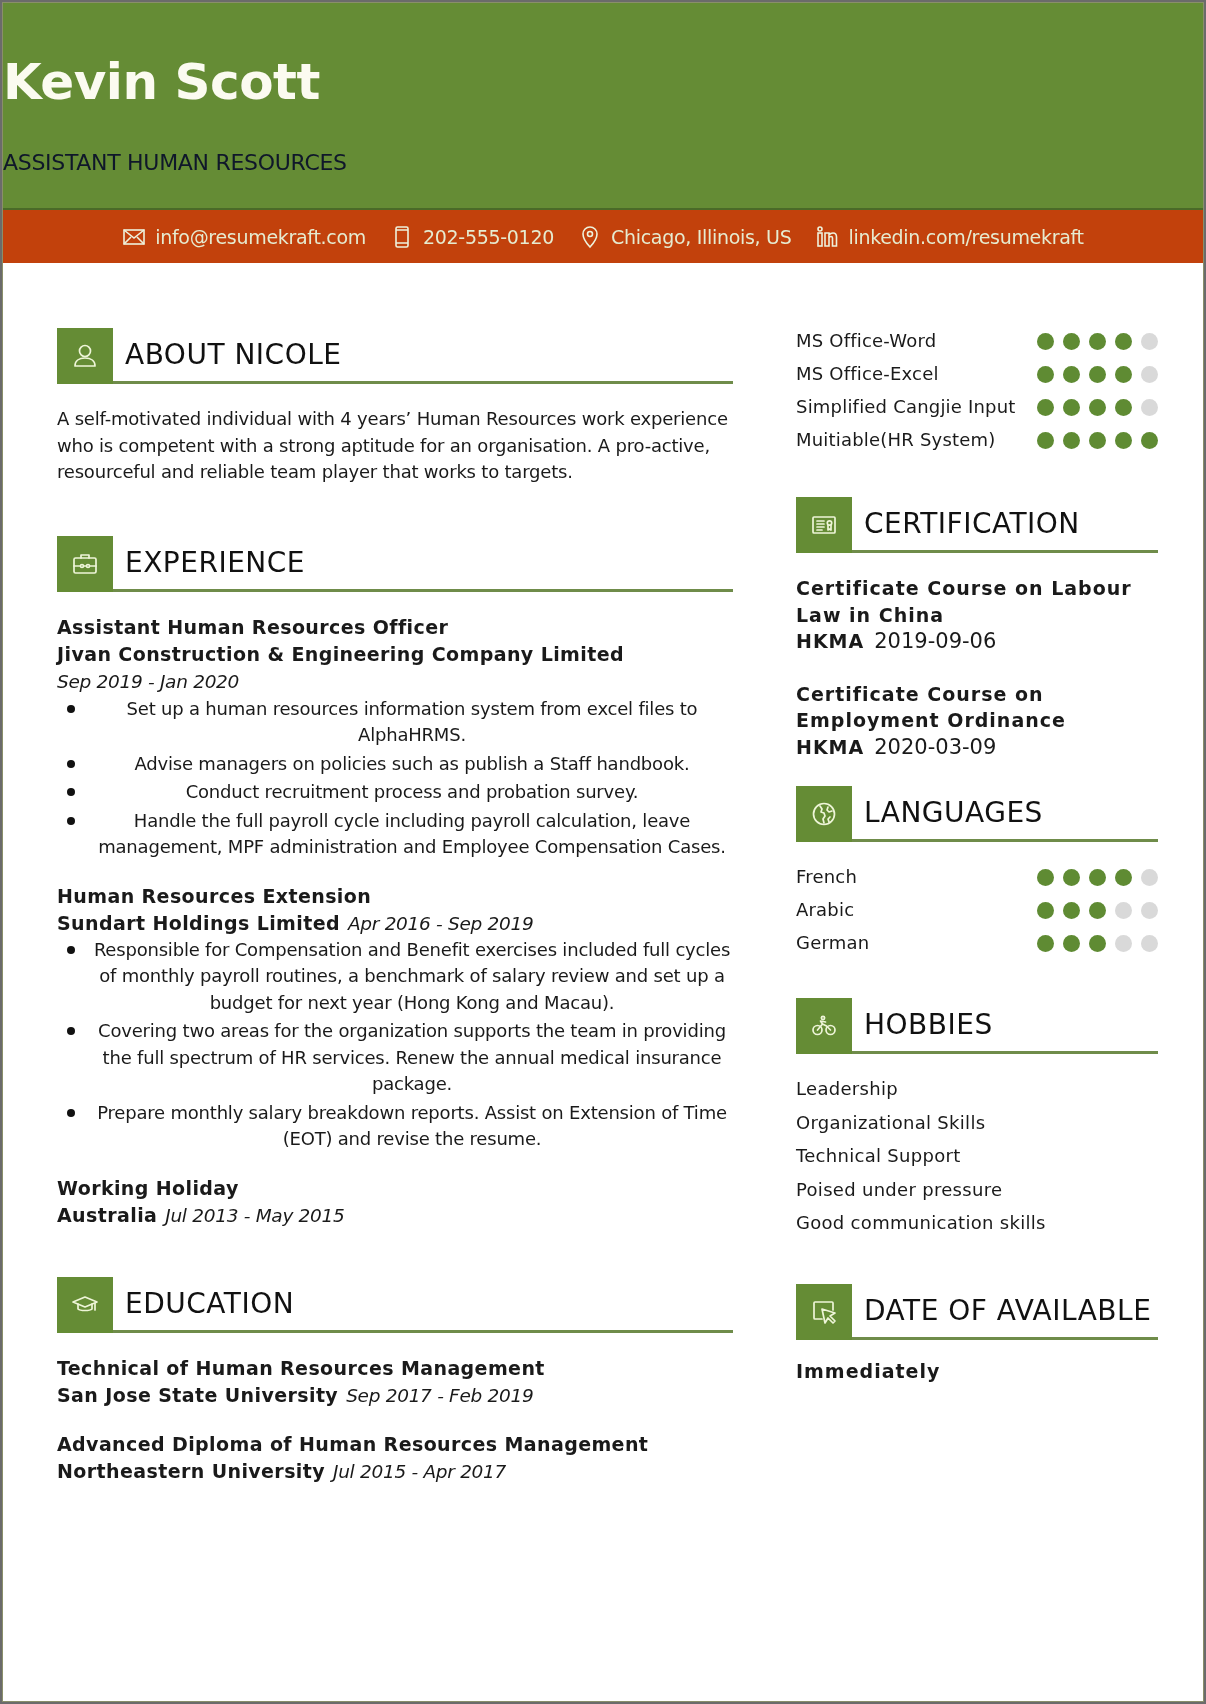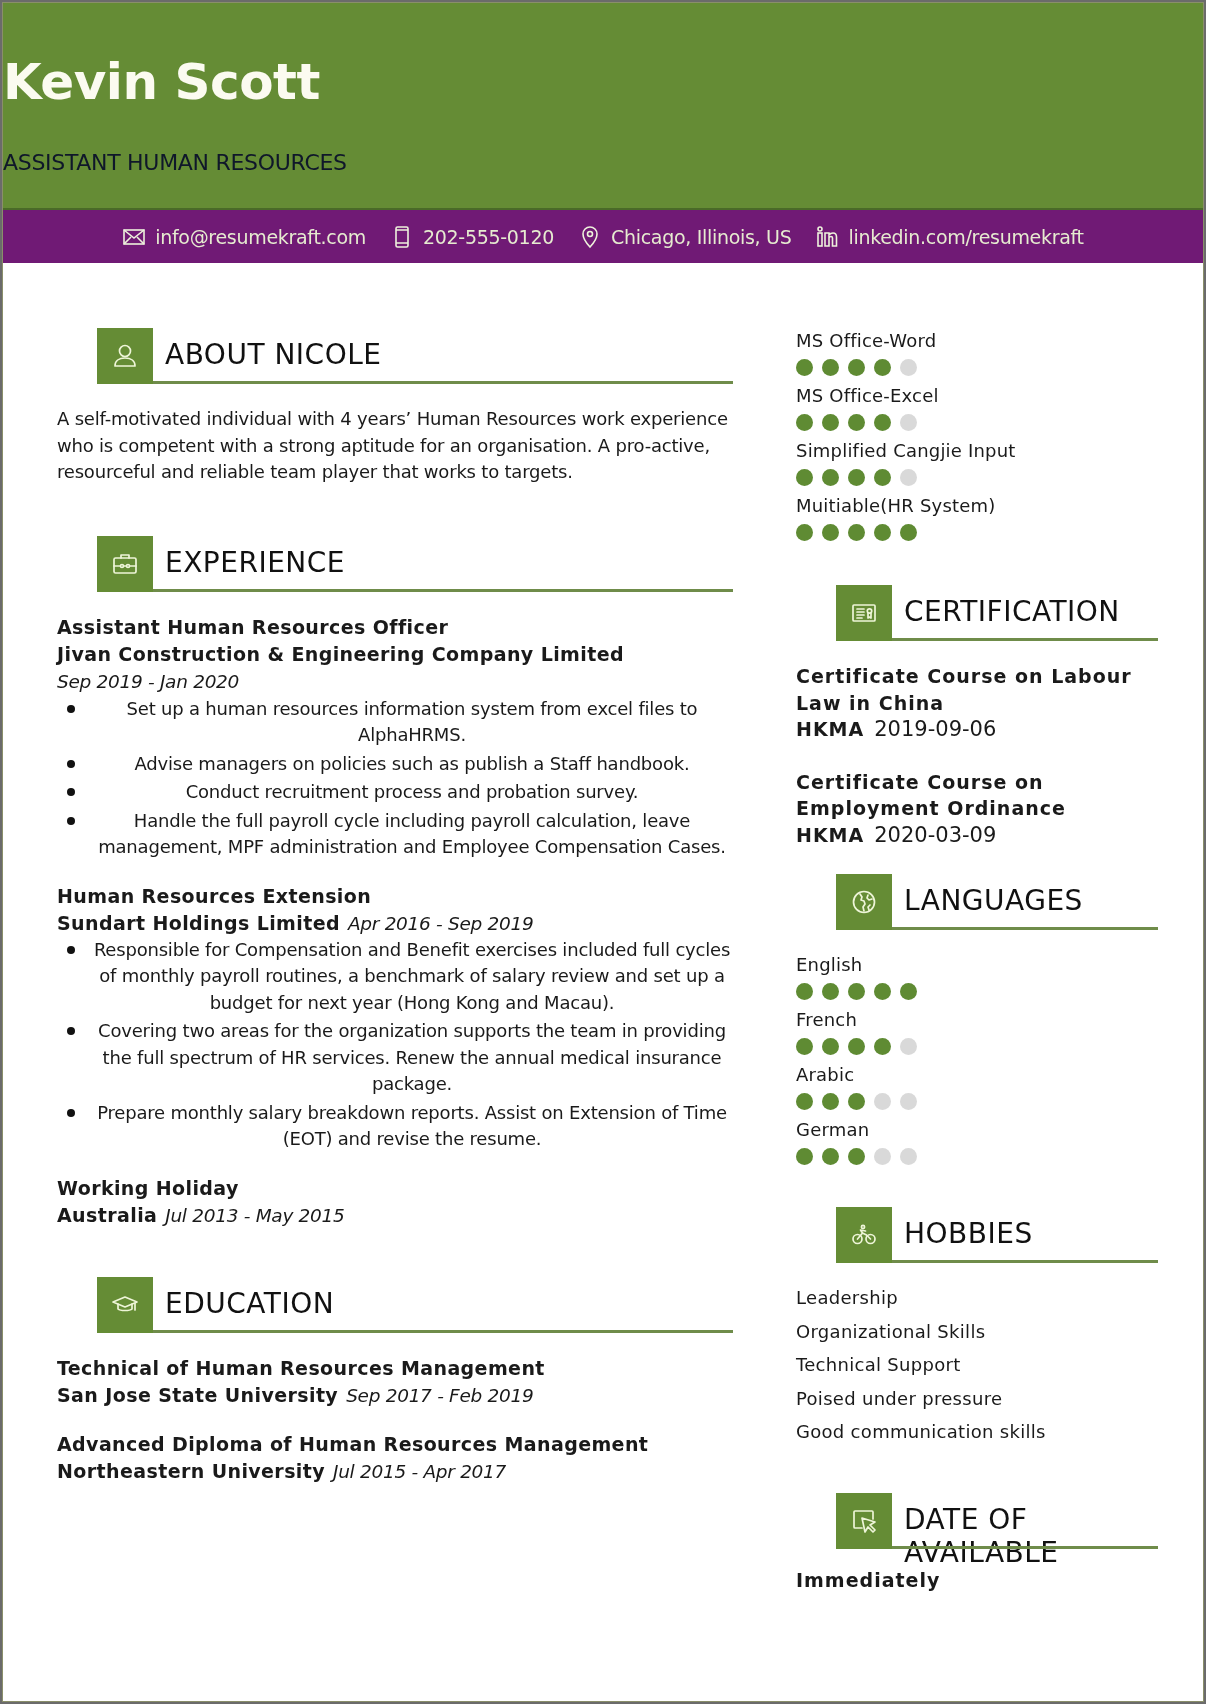--- a/index.html
+++ b/index.html
@@ -17,30 +17,30 @@
       position: absolute; left: 0; right: 0; top: 50px;
       font-family: "DejaVu Sans", sans-serif; font-size: 50px; font-weight: bold;
       color: #fbfbf0; letter-spacing: -0.5px;
     }
     .title {
       position: absolute; left: 0; right: 0; top: 123px;
       font-size: 22px; color: #0f172a; letter-spacing: -0.3px; margin-top: 24px;
     }
     .contact-bar {
       position: absolute; left: 0; top: 205px; width: 100%; height: 55px;
-      background: #701a75; display: flex; justify-content: center; align-items: center; gap: 24px;
+      background: #c2410c; display: flex; justify-content: center; align-items: center; gap: 24px;
       border-top: 2px solid #4a6a28;
     }
     .contact-item { display: flex; align-items: center; gap: 9px; color: #e6ebd0; font-size: 19px; letter-spacing: -0.3px; }
     .contact-item svg { width: 24px; height: 24px; stroke: #eef2dc; fill: none; stroke-width: 1.6; }
 
     .col-left { position: absolute; left: 54px; top: 325px; width: 676px; }
     .col-right { position: absolute; left: 793px; top: 325px; width: 362px; }
 
-    .sec-head { position: relative; height: 56px; margin-bottom: 22px; margin-left: 40px; }
+    .sec-head { position: relative; height: 56px; margin-bottom: 22px; }
     .sec-icon {
       position: absolute; left: 0; top: 0; width: 56px; height: 56px; background: #658c35;
       display: flex; align-items: center; justify-content: center;
     }
     .sec-icon svg { width: 30px; height: 30px; stroke: #eef5d8; fill: none; stroke-width: 1.7; stroke-linecap: round; stroke-linejoin: round; }
     .sec-title {
       position: absolute; left: 68px; top: 10px; font-size: 28px; font-weight: normal;
       color: #111; letter-spacing: 0.5px;
     }
     .sec-line { position: absolute; left: 56px; right: 0; bottom: 0; height: 3px; background: #6f8c4a; }
@@ -50,21 +50,21 @@
     .job { margin-bottom: 22px; }
     .job-role, .job-org { font-size: 19px; font-weight: bold; color: #1a1a1a; line-height: 27px; letter-spacing: 0.4px; }
     .job-date { font-size: 18.5px; font-style: italic; font-weight: normal; color: #1a1a1a; letter-spacing: -0.3px; margin-left: 8px; }
     .job-date-block { font-size: 18.5px; font-style: italic; color: #1a1a1a; line-height: 28px; letter-spacing: -0.3px; }
     .bullets { list-style: none; margin-top: 0; text-align: center; }
     .bullets li { position: relative; padding-left: 34px; font-size: 18px; line-height: 26.5px; color: #1a1a1a; margin-bottom: 2px; letter-spacing: -0.2px; }
     .bullets li::before { content: ""; position: absolute; left: 10px; top: 9px; width: 8px; height: 8px; border-radius: 50%; background: #111; }
 
     .edu { margin-bottom: 22px; }
 
-    .rating-row { display: flex; justify-content: space-between; align-items: flex-start; font-size: 18px; line-height: 26px; color: #1a1a1a; margin-bottom: 7px; letter-spacing: 0.2px; flex-direction: column; }
+    .rating-row { display: flex; justify-content: space-between; align-items: flex-start; font-size: 18px; line-height: 26px; color: #1a1a1a; margin-bottom: 7px; letter-spacing: 0.2px; }
     .rating-row .label { width: 220px; }
     .dots { display: flex; gap: 9px; padding-top: 5px; }
     .dot { width: 17px; height: 17px; border-radius: 50%; background: #d9d9d9; }
     .dot.on { background: #5f8b33; }
 
     .cert { margin-bottom: 26px; }
     .cert-name, .cert-org { font-size: 19px; font-weight: bold; line-height: 26.5px; color: #1a1a1a; letter-spacing: 1px; }
     .cert-date { font-size: 21px; font-weight: normal; letter-spacing: 0; margin-left: 10px; }
 
     .hobby { font-size: 18px; line-height: 33.5px; color: #1a1a1a; letter-spacing: 0.3px; }
@@ -269,30 +269,20 @@
           <svg viewBox="0 0 30 30">
               <circle cx="15" cy="15" r="10.5"></circle>
               <path d="M11 7l2 3-1 3 3 1 1 3-2 3 1 4M19 8l-1 3 2 2 3-1M21 18l-2 2 1 3"></path>
             </svg>
         </div>
         <div class="sec-title">LANGUAGES</div>
         <div class="sec-line"></div>
       </div>
       <div class="rating-list">
           <div class="rating-row">
-            <span class="label">English</span>
-            <span class="dots">
-              <span class="dot on"></span>
-              <span class="dot on"></span>
-              <span class="dot on"></span>
-              <span class="dot on"></span>
-              <span class="dot on"></span>
-            </span>
-          </div>
-          <div class="rating-row">
             <span class="label">French</span>
             <span class="dots">
               <span class="dot on"></span>
               <span class="dot on"></span>
               <span class="dot on"></span>
               <span class="dot on"></span>
               <span class="dot"></span>
             </span>
           </div>
           <div class="rating-row">

